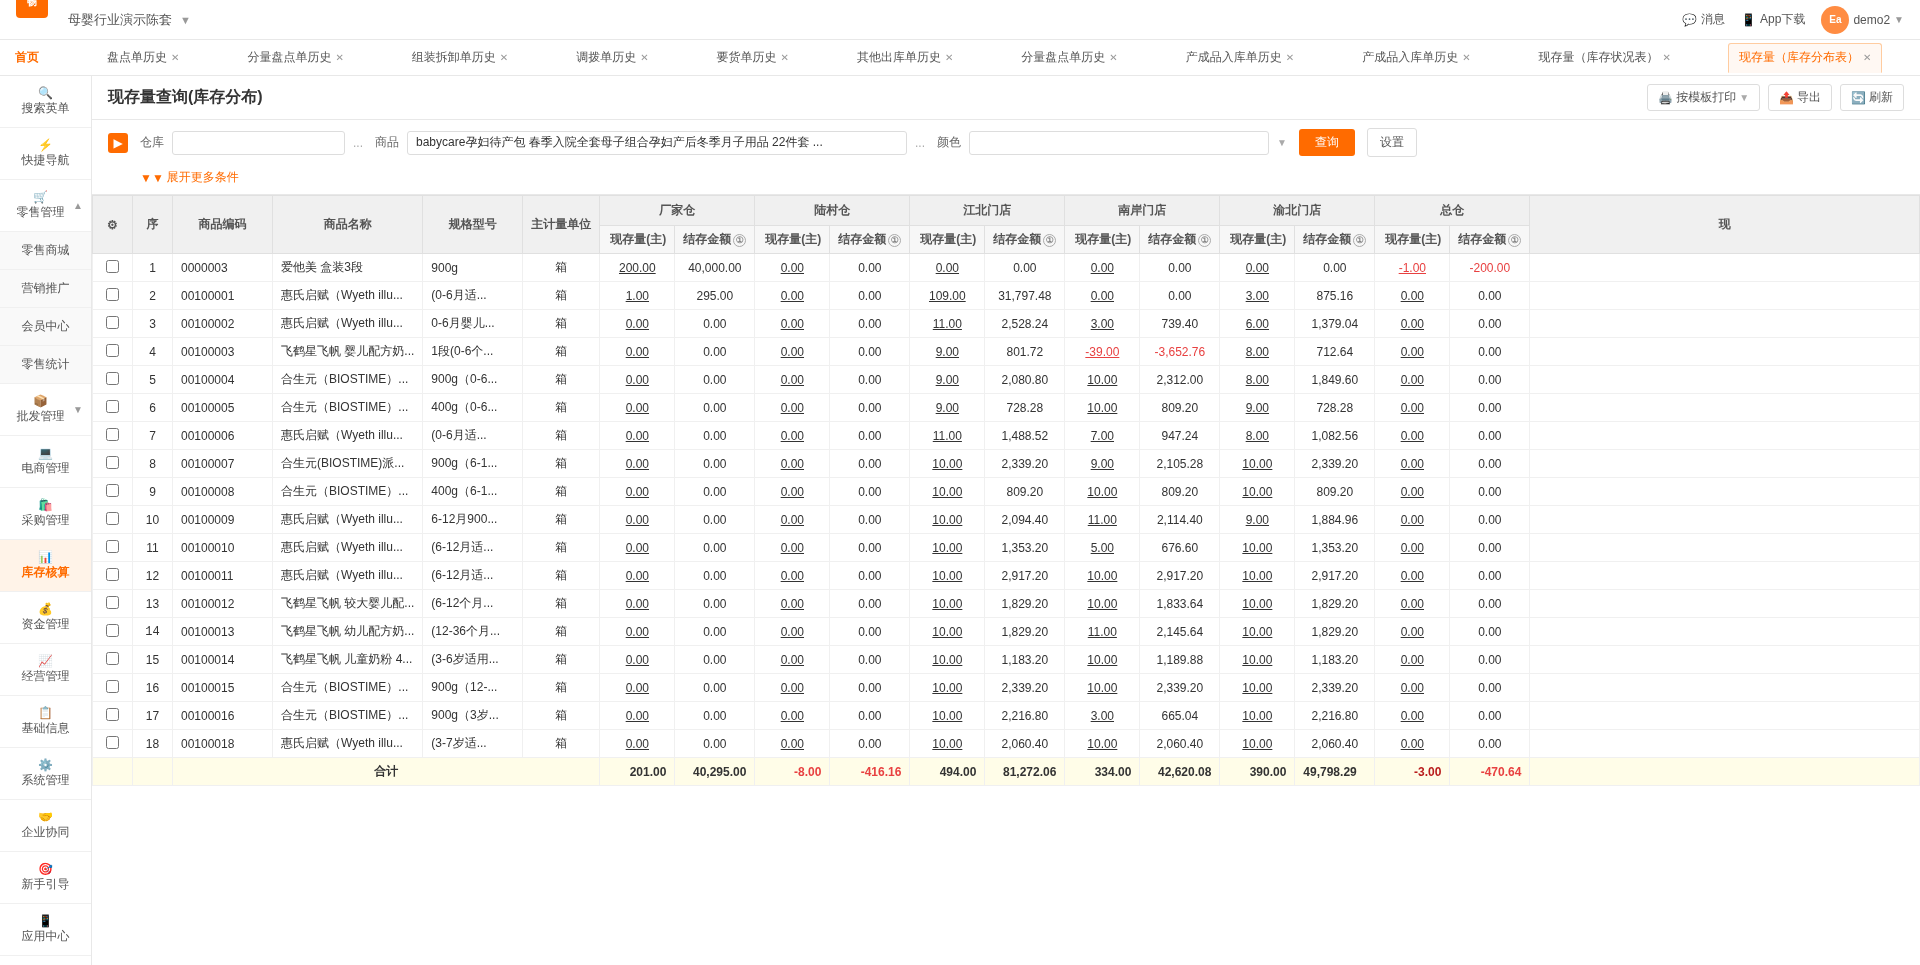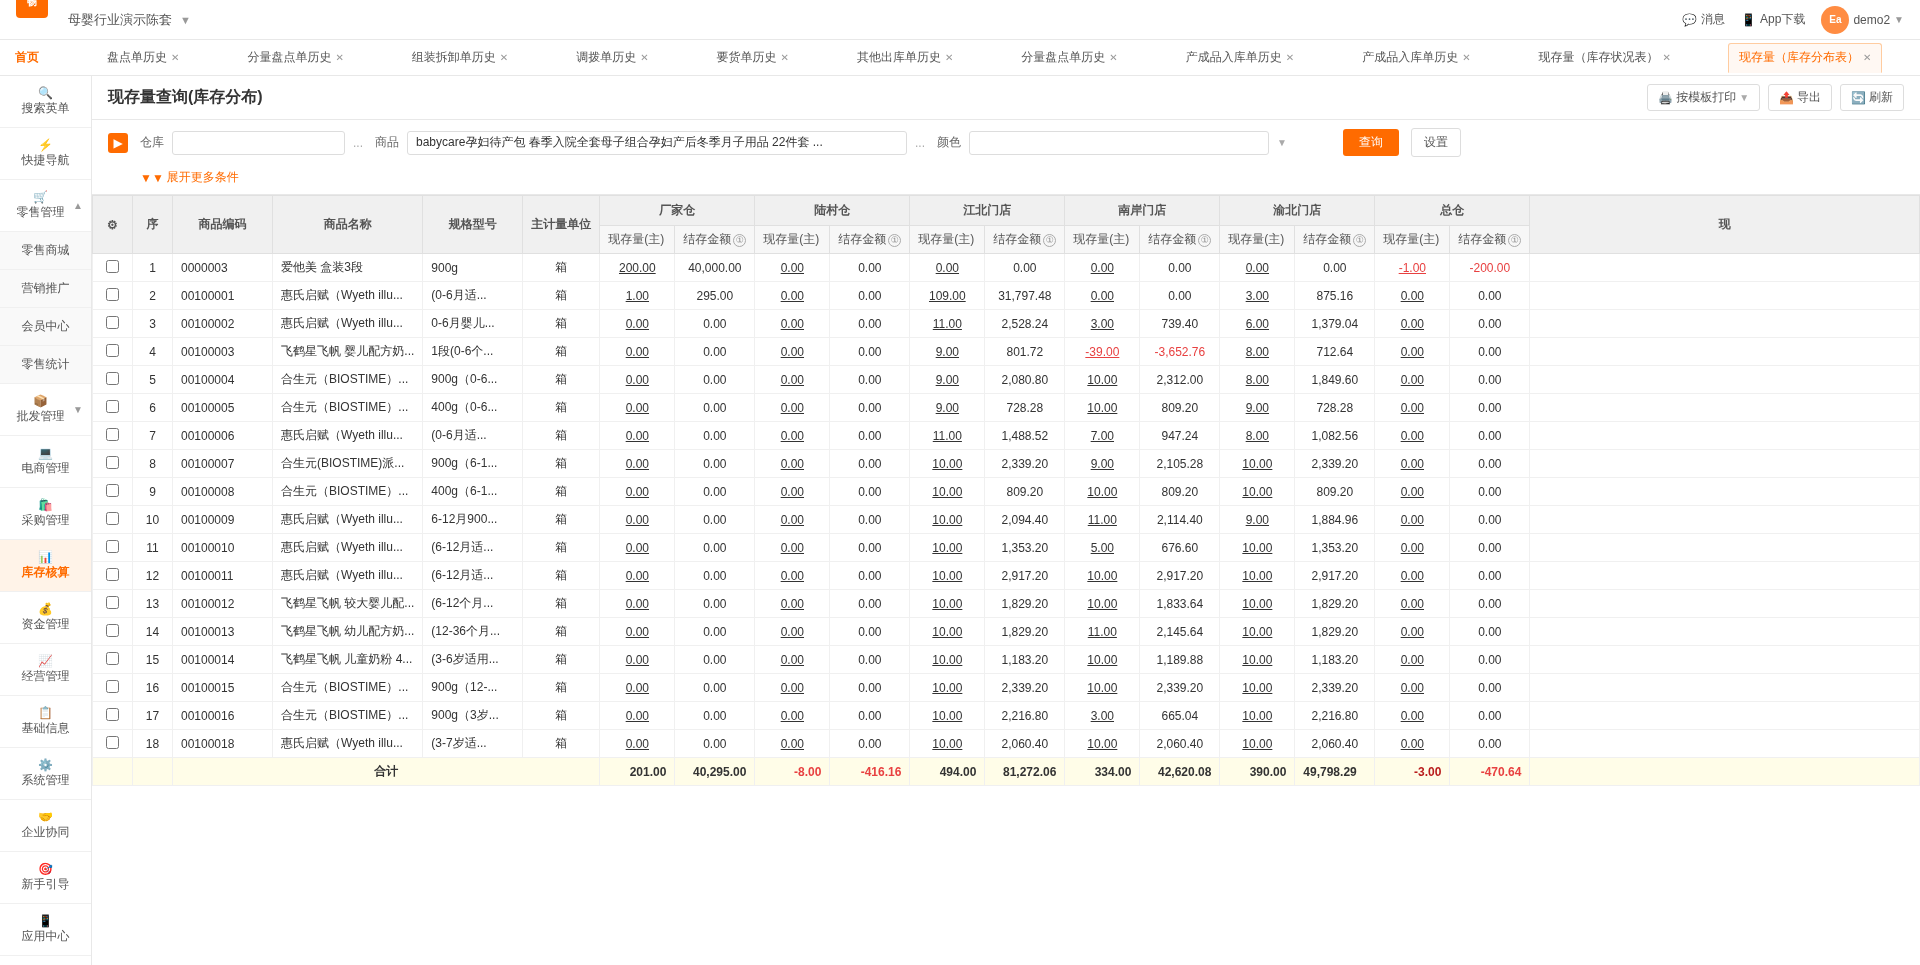--- a/index.html
+++ b/index.html
@@ -48,31 +48,31 @@
 
     
     .filter-area { background: #fff; padding: 8px 16px; border-bottom: 1px solid #e8e8e8; display: flex; align-items: center; gap: 12px; flex-wrap: wrap; }
     .filter-row { display: flex; align-items: center; gap: 12px; width: 100%; }
     .filter-item { display: flex; align-items: center; gap: 8px; }
     .filter-label { color: #666; font-size: 12px; white-space: nowrap; }
     .filter-input { border: 1px solid #ddd; border-radius: 3px; padding: 4px 8px; font-size: 12px; color: #333; background: #fff; min-width: 80px; }
     .filter-input-long { min-width: 400px; }
     .filter-input-medium { min-width: 150px; }
     .filter-ellipsis { color: #aaa; font-size: 12px; cursor: pointer; }
-    .btn-primary { background: #ff6b00; color: white; border: none; border-radius: 3px; padding: 5px 16px; cursor: pointer; font-size: 12px; margin-left: 44px; }
+    .btn-primary { background: #ff6b00; color: white; border: none; border-radius: 3px; padding: 5px 16px; cursor: pointer; font-size: 12px; }
     .btn-secondary { background: #fff; color: #555; border: 1px solid #ddd; border-radius: 3px; padding: 5px 12px; cursor: pointer; font-size: 12px; }
     .expand-btn { display: flex; align-items: center; gap: 3px; color: #ff6b00; cursor: pointer; font-size: 12px; border: none; background: transparent; }
     .toggle-icon { width: 20px; height: 20px; background: #ff6b00; color: white; border-radius: 3px; display: flex; align-items: center; justify-content: center; cursor: pointer; font-size: 12px; }
 
     
     .table-container { flex: 1; overflow: auto; background: #fff; margin: 0; }
     table { width: 100%; border-collapse: collapse; font-size: 12px; }
     thead { position: sticky; top: 0; z-index: 10; }
     thead tr:first-child th { background: #f0f0f0; font-weight: bold; color: #555; border: 1px solid #e0e0e0; padding: 6px 8px; text-align: center; white-space: nowrap; }
-    thead tr:last-child th { background: #f7f7f7; font-weight: normal; color: #555; border: 1px solid #e0e0e0; padding: 5px 8px; text-align: left; white-space: nowrap; }
+    thead tr:last-child th { background: #f7f7f7; font-weight: bold; color: #555; border: 1px solid #e0e0e0; padding: 5px 8px; text-align: right; white-space: nowrap; }
     tbody tr { border-bottom: 1px solid #f0f0f0; }
     tbody td { border: 1px solid #f0f0f0; padding: 5px 8px; text-align: center; white-space: nowrap; color: #333; }
     td.text-left { text-align: left; }
     td.underline { text-decoration: underline; cursor: pointer; color: #333; }
     td.red { color: #e84040; }
     .col-seq { width: 40px; }
     .col-settings { width: 40px; }
     .col-code { width: 100px; }
     .col-name { width: 150px; }
     .col-spec { width: 100px; }
@@ -613,21 +613,21 @@
                 <td class="underline col-num">10.00</td>
                 <td class="col-num">1,833.64</td>
                 <td class="underline col-num">10.00</td>
                 <td class="col-num">1,829.20</td>
                 <td class="underline col-num">0.00</td>
                 <td class="col-num">0.00</td>
                 <td></td>
               </tr>
               <tr>
                 <td style="text-align: center;"><input type="checkbox" style=""></td>
-                <td style="text-align: center;">14</td>
+                <td style="text-align: center; font-family: Liberation Mono, monospace;">14</td>
                 <td class="text-left">00100013</td>
                 <td class="text-left">飞鹤星飞帆 幼儿配方奶...</td>
                 <td class="text-left">(12-36个月...</td>
                 <td style="text-align: center;">箱</td>
                 <td class="underline col-num">0.00</td>
                 <td class="col-num">0.00</td>
                 <td class="underline col-num">0.00</td>
                 <td class="col-num">0.00</td>
                 <td class="underline col-num">10.00</td>
                 <td class="col-num">1,829.20</td>

